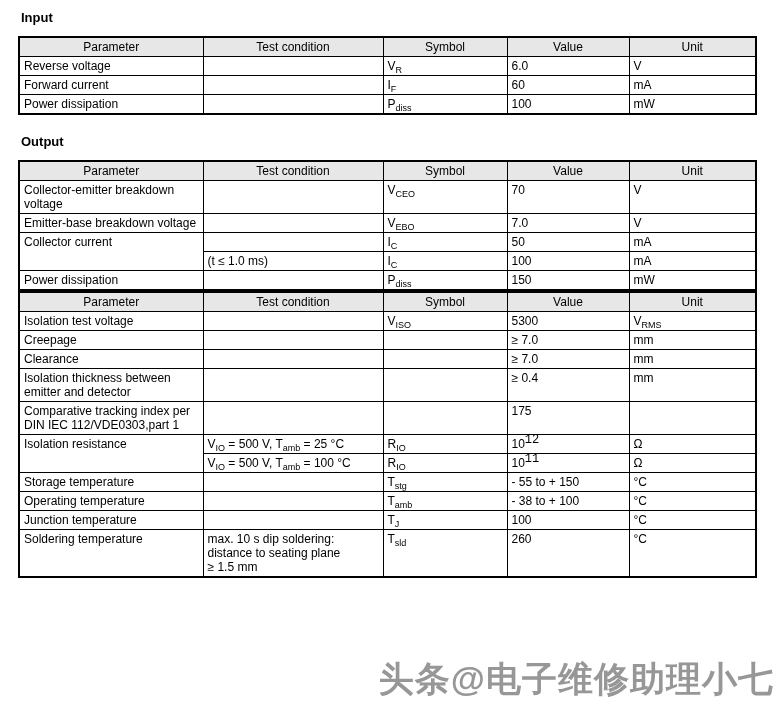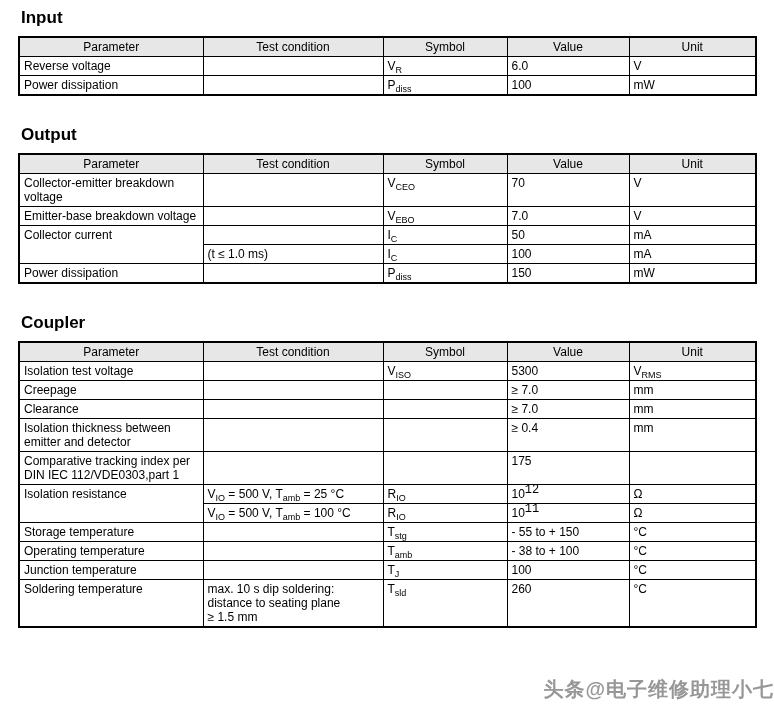--- a/index.html
+++ b/index.html
@@ -9,24 +9,24 @@
   }
   html,body{margin:0;padding:0;}
   body{
     width:774px;height:705px;
     background:#ffffff;color:#000000;
     position:relative;overflow:hidden;
     font-family:"Liberation Sans",sans-serif;
   }
   .content{position:absolute;left:18px;top:8px;width:737px;}
   h2.section-title{
-    font-size:17px;line-height:20px;font-weight:bold;
+    font-size:13px;line-height:20px;font-weight:bold;
     margin:0 0 8px 3px;color:#000;
   }
-  section + section h2.section-title{margin-top:29px;}
+  section + section h2.section-title{margin-top:17px;}
   table{
     border-collapse:collapse;table-layout:fixed;width:737px;
     border:2px solid var(--border);
     padding-left:42px;
   }
   th,td{
     border:1px solid var(--border);
     font-size:12px;line-height:14px;
     padding:2px 4px;
     vertical-align:top;
@@ -36,21 +36,21 @@
   th{
     background:var(--header-bg);
     font-weight:normal;text-align:center;height:14px;
   }
   td{height:14px;text-align:left;}
   td.c{}
   sub{font-size:9px;line-height:0;}
   sup{font-size:12px;line-height:0;font-family:Liberation Mono, monospace;}
   .watermark{
     position:absolute;right:0px;bottom:2px;
-    font-size:20px;font-weight:bold;letter-spacing:1px;
+    font-size:35px;font-weight:bold;letter-spacing:1px;
     color:var(--wm-color);
     text-shadow:2px 2px 0 #ffffff;
     opacity:0.92;
     white-space:nowrap;
     font-family:"Liberation Sans",sans-serif;
   }
 </style>
 </head>
 <body style="background: rgb(255, 255, 255);">
 
@@ -76,20 +76,27 @@
         </thead>
         <tbody>
           <tr>
             <td>Reverse voltage</td>
             <td></td>
             <td class="c">V<sub>R</sub></td>
             <td class="c">6.0</td>
             <td class="c">V</td>
           </tr>
           <tr>
+            <td>Forward current</td>
+            <td></td>
+            <td class="c">I<sub>F</sub></td>
+            <td class="c">60</td>
+            <td class="c">mA</td>
+          </tr>
+          <tr>
             <td>Power dissipation</td>
             <td></td>
             <td class="c">P<sub>diss</sub></td>
             <td class="c">100</td>
             <td class="c">mW</td>
           </tr>
         </tbody>
       </table>
     </section>
     <section>
@@ -143,21 +150,20 @@
             <td>Power dissipation</td>
             <td></td>
             <td class="c">P<sub>diss</sub></td>
             <td class="c">150</td>
             <td class="c">mW</td>
           </tr>
         </tbody>
       </table>
     </section>
     <section>
-      <h2 class="section-title">Coupler</h2>
       <table>
         <colgroup>
           <col style="width: 184px;">
           <col style="width: 180px;">
           <col style="width: 124px;">
           <col style="width: 122px;">
           <col style="width: 127px;">
         </colgroup>
         <thead>
           <tr>

